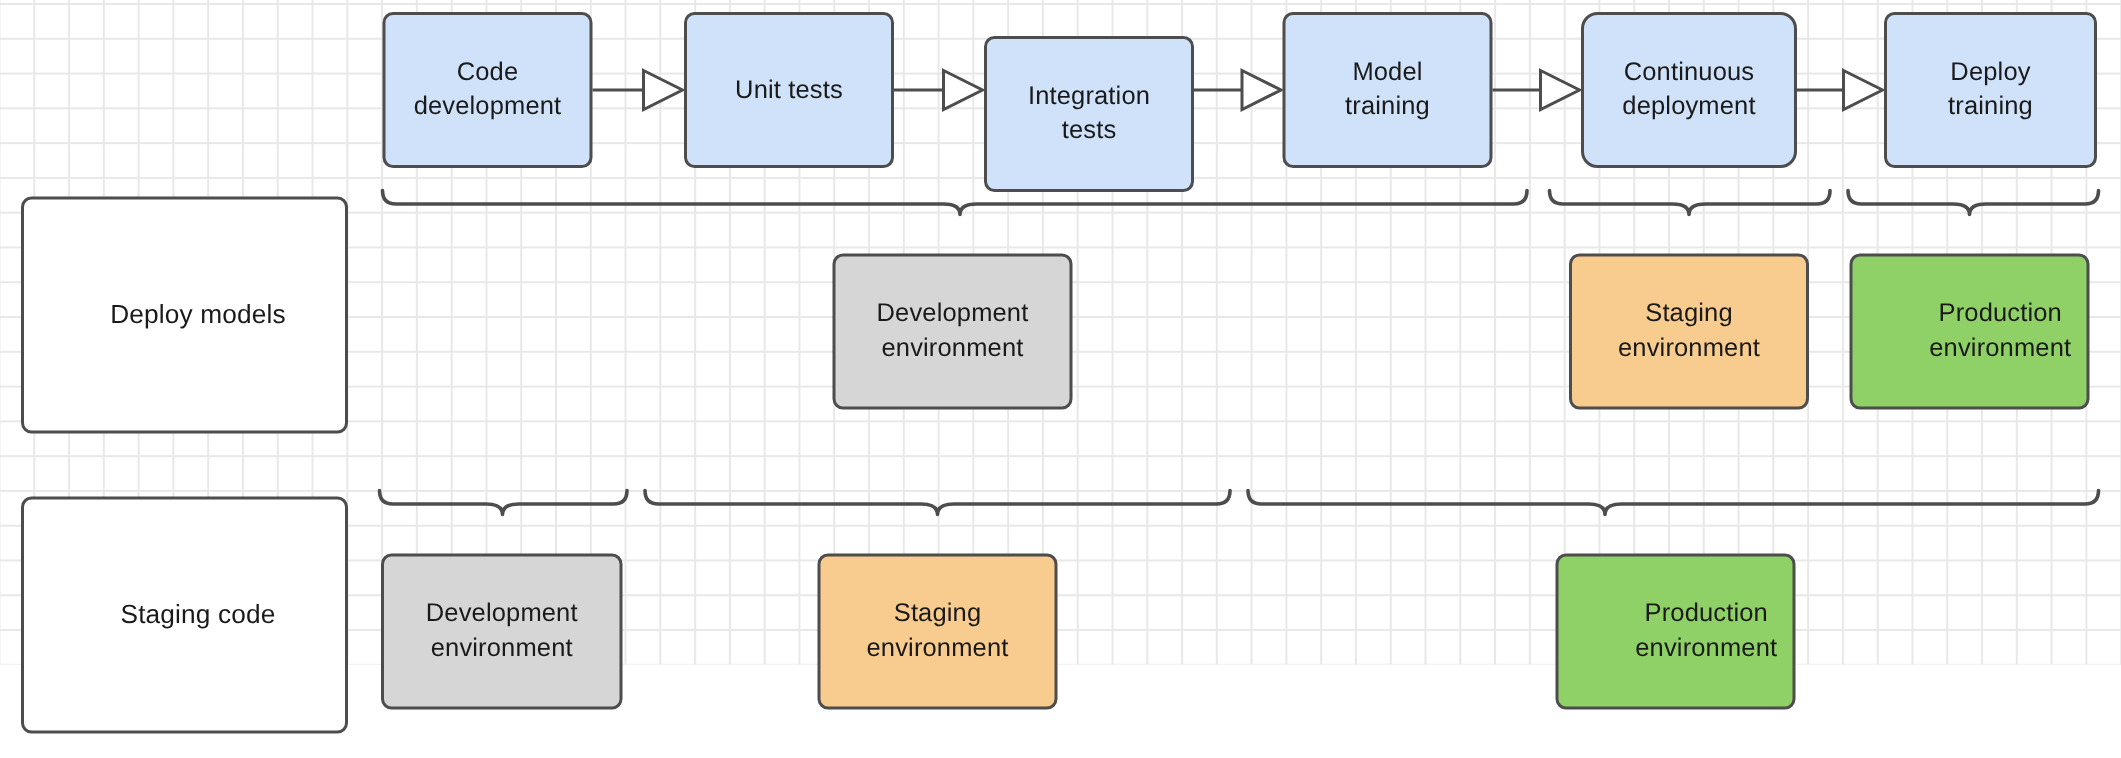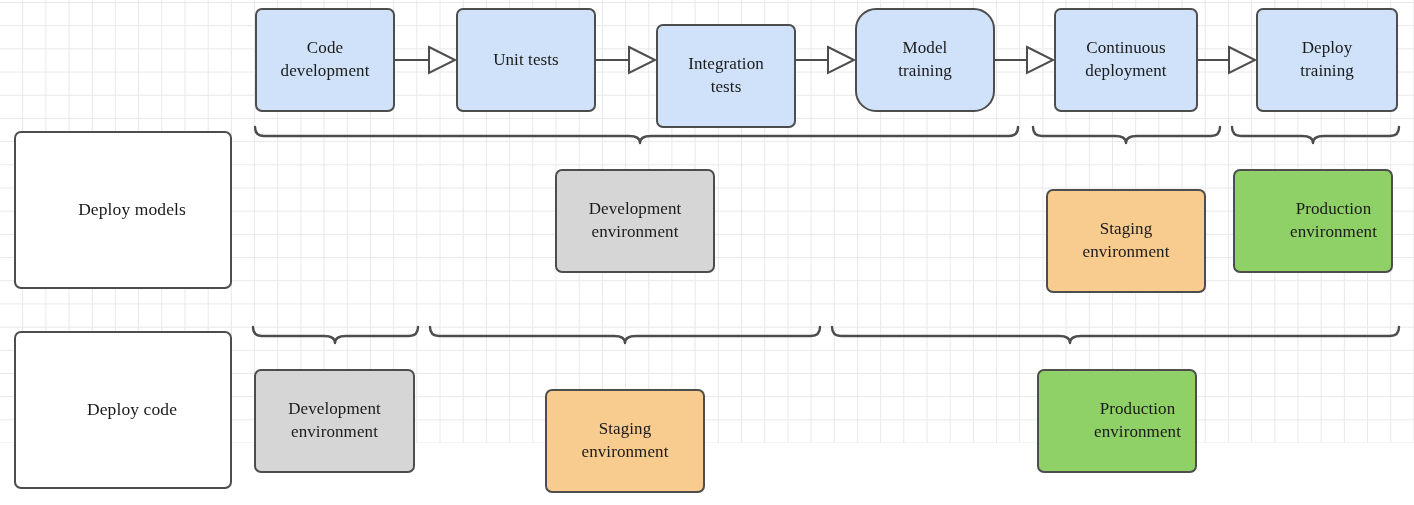--- a/index.html
+++ b/index.html
@@ -11,76 +11,75 @@
   }
   #canvas{
     position:relative;
     width:1414px;height:443px;
     background-color:#ffffff;
     background-image:
       linear-gradient(to right, #e8e8e8 1px, transparent 1px),
       linear-gradient(to bottom, #e8e8e8 1px, transparent 1px);
     background-size:23.2px 23.2px;
     background-position:-1px 2px;
-    font-family:Liberation Serif, serif;
   }
   .node{
     position:absolute;
     box-sizing:border-box;
     border:2px solid #4d4d4d;
     border-radius:7px;
     display:flex;
     align-items:center;
     justify-content:center;
     text-align:center;
     color:#1a1a1a;
     font-size:17px;
     line-height:1.33;
     letter-spacing:0.1px;
     white-space:pre-line;
   }
   .blue{background:#cfe2fa;}
   .grey{background:#d6d6d6;}
-  .orange{background:#f8cb8e;margin-top:20px;}
+  .orange{background:#f8cb8e;}
   .green{background:#8fd166;padding-left:41px;}
   .white{background:#ffffff;}
   .label-box{font-size:17.5px;padding-left:18px;}
   svg.overlay{position:absolute;left:0;top:0;width:1414px;height:505px;pointer-events:none;}
   .conn{stroke:#4d4d4d;stroke-width:2;fill:none;}
   .arrowhead{stroke:#4d4d4d;stroke-width:2;fill:#ffffff;stroke-linejoin:miter;}
   .brace{stroke:#4d4d4d;stroke-width:2.4;fill:none;stroke-linecap:round;stroke-linejoin:round;}
 </style>
 </head>
 <body>
 
 <div id="canvas">
 
   <div id="pipeline-layer">
       <div class="node blue" style="left: 255px; top: 8px; width: 140px; height: 104px;">Code
 development</div>
       <div class="node blue" style="left: 456px; top: 8px; width: 140px; height: 104px;">Unit tests</div>
       <div class="node blue" style="left: 656px; top: 24px; width: 140px; height: 104px;">Integration
 tests</div>
-      <div class="node blue" style="left: 855px; top: 8px; width: 140px; height: 104px; border-radius: 21px;">Model
+      <div class="node blue" style="left: 855px; top: 8px; width: 140px; height: 104px;">Model
 training</div>
-      <div class="node blue" style="left: 1054px; top: 8px; width: 144px; height: 104px;">Continuous
+      <div class="node blue" style="left: 1054px; top: 8px; width: 144px; height: 104px; border-radius: 11px;">Continuous
 deployment</div>
       <div class="node blue" style="left: 1256px; top: 8px; width: 142px; height: 104px;">Deploy
 training</div>
     </div>
 
   <div id="rows-layer">
       <div class="node white label-box" style="left: 14px; top: 131px; width: 218px; height: 158px;">Deploy models</div>
       <div class="node grey" style="left: 555px; top: 169px; width: 160px; height: 104px;">Development
 environment</div>
       <div class="node orange" style="left: 1046px; top: 169px; width: 160px; height: 104px;">Staging
 environment</div>
       <div class="node green" style="left: 1233px; top: 169px; width: 160px; height: 104px;">Production
 environment</div>
-      <div class="node white label-box" style="left: 14px; top: 331px; width: 218px; height: 158px;">Deploy code</div>
+      <div class="node white label-box" style="left: 14px; top: 331px; width: 218px; height: 158px;">Staging code</div>
       <div class="node grey" style="left: 254px; top: 369px; width: 161px; height: 104px;">Development
 environment</div>
       <div class="node orange" style="left: 545px; top: 369px; width: 160px; height: 104px;">Staging
 environment</div>
       <div class="node green" style="left: 1037px; top: 369px; width: 160px; height: 104px;">Production
 environment</div>
     </div>
 
   <svg class="overlay" id="overlay" viewBox="0 0 1414 505" xmlns="http://www.w3.org/2000/svg">
       <line x1="395" y1="60" x2="431" y2="60" class="conn"></line>

